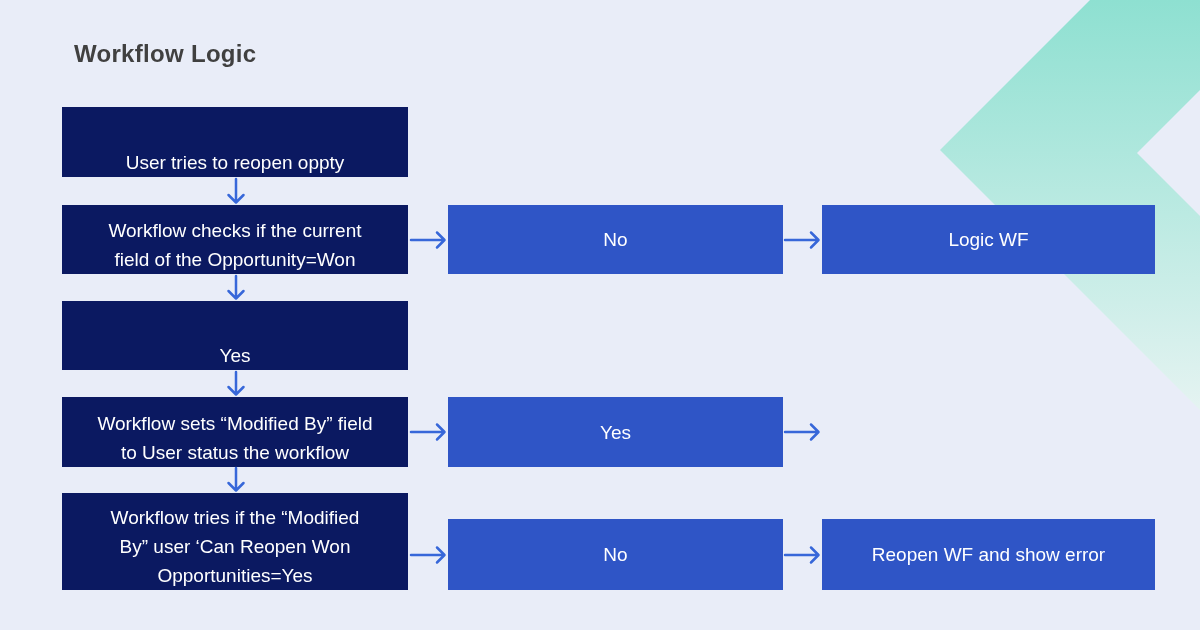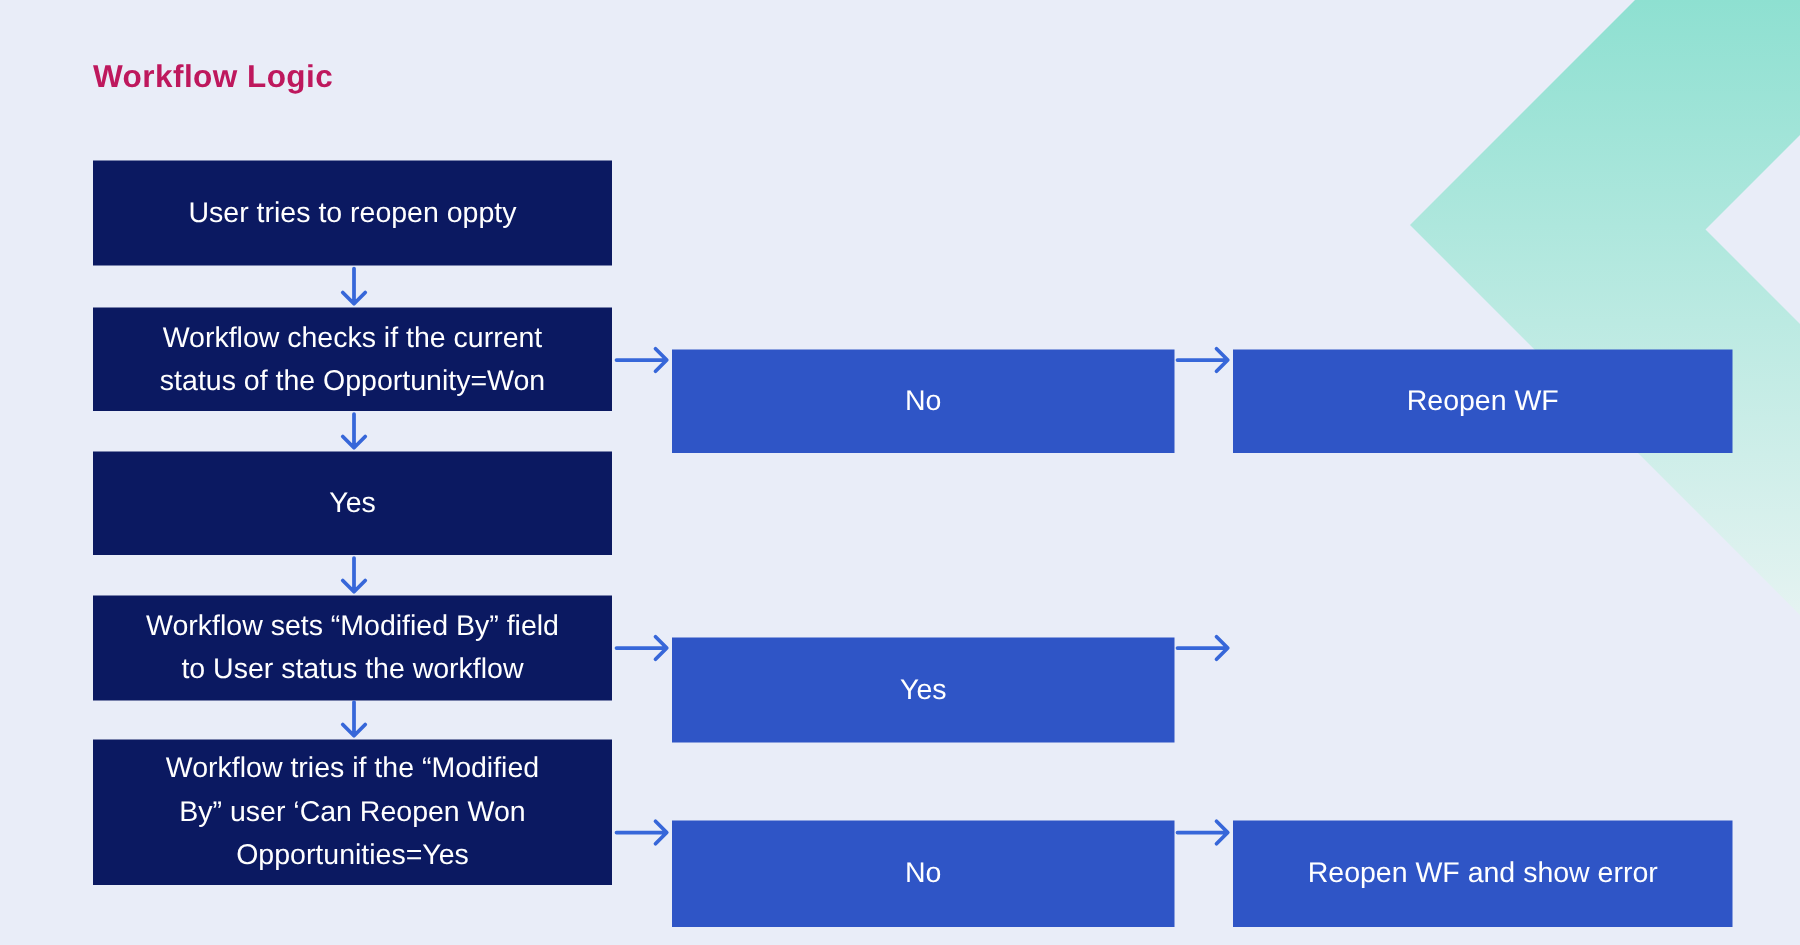--- a/index.html
+++ b/index.html
@@ -16,45 +16,45 @@
   }
   .decor-svg, .arrows-svg {
     position: absolute;
     top: 0; left: 0;
     width: 1200px; height: 630px;
   }
   .decor-svg { z-index: 0; }
   .arrows-svg { z-index: 2; pointer-events: none; }
   .page-title {
     position: absolute;
-    left: 62px; top: 40px;
+    left: 74px; top: 40px;
     margin: 0;
     z-index: 3;
-    font-size: 21px;
+    font-size: 24px;
     font-weight: 800;
     letter-spacing: 0.3px;
-    color: #be185d;
+    color: #404040;
   }
   .box {
     position: absolute;
     z-index: 1;
     display: flex;
     align-items: center;
     justify-content: center;
     text-align: center;
     color: #ffffff;
     font-size: 19px;
     line-height: 29px;
     font-weight: 500;
     box-sizing: border-box;
     padding: 0 14px;
   }
   .box .lbl { white-space: pre-line; }
-  .navy { background: #0b1961; }
-  .blue { background: #2f55c6; margin-top: 28px; }
+  .navy { background: #0b1961; align-items: flex-end; }
+  .blue { background: #2f55c6; }
 
   
   .col-left   { left: 62px;  width: 346px; }
   .col-mid    { left: 448px; width: 335px; }
   .col-right  { left: 822px; width: 333px; }
 
   .row1 { top: 107px; height: 70px; }
   .row2 { top: 205px; height: 69px; }
   .row3 { top: 301px; height: 69px; }
   .row4 { top: 397px; height: 70px; }
@@ -76,21 +76,21 @@
     <polygon points="1090,0 1200,0 1200,90 1137,153 1200,216 1200,410 940,150" fill="url(#tealGrad)"></polygon>
   </svg>
 
   <h1 class="page-title">Workflow Logic</h1>
 
   <div class="box navy col-left row1">
     <span class="lbl">User tries to reopen oppty</span>
   </div>
   <div class="box navy col-left row2">
     <span class="lbl">Workflow checks if the current
-status of the Opportunity=Won</span>
+field of the Opportunity=Won</span>
   </div>
   <div class="box navy col-left row3">
     <span class="lbl">Yes</span>
   </div>
   <div class="box navy col-left row4">
     <span class="lbl">Workflow sets “Modified By” field
 to User status the workflow</span>
   </div>
   <div class="box navy col-left row5-tall">
     <span class="lbl">Workflow tries if the “Modified
@@ -102,21 +102,21 @@
     <span class="lbl">No</span>
   </div>
   <div class="box blue col-mid row4">
     <span class="lbl">Yes</span>
   </div>
   <div class="box blue col-mid row5-short">
     <span class="lbl">No</span>
   </div>
 
   <div class="box blue col-right row2">
-    <span class="lbl">Reopen WF</span>
+    <span class="lbl">Logic WF</span>
   </div>
   <div class="box blue col-right row5-short">
     <span class="lbl">Reopen WF and show error</span>
   </div>
 
   <svg class="arrows-svg" viewBox="0 0 1200 630" aria-hidden="true" fill="none" stroke="#3767d9" stroke-width="2.5" stroke-linecap="round" stroke-linejoin="round">
 
     <g>
       <path d="M236,179 L236,200 M228.5,195 L236,202.5 L243.5,195"></path>
     </g>

